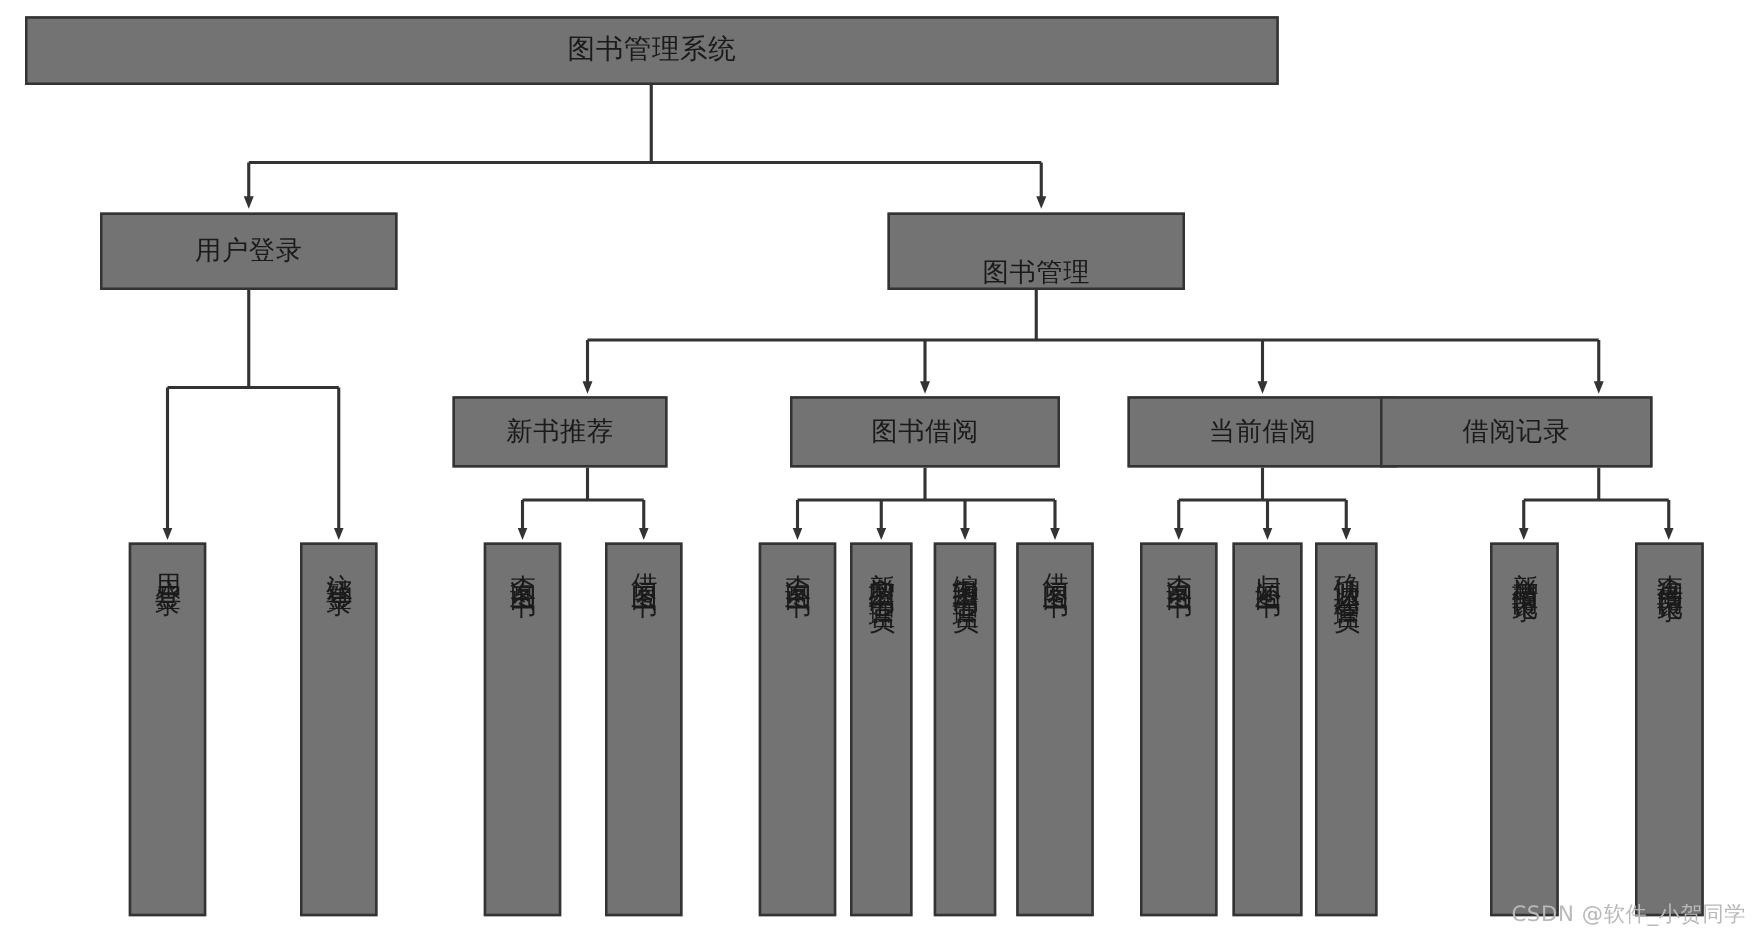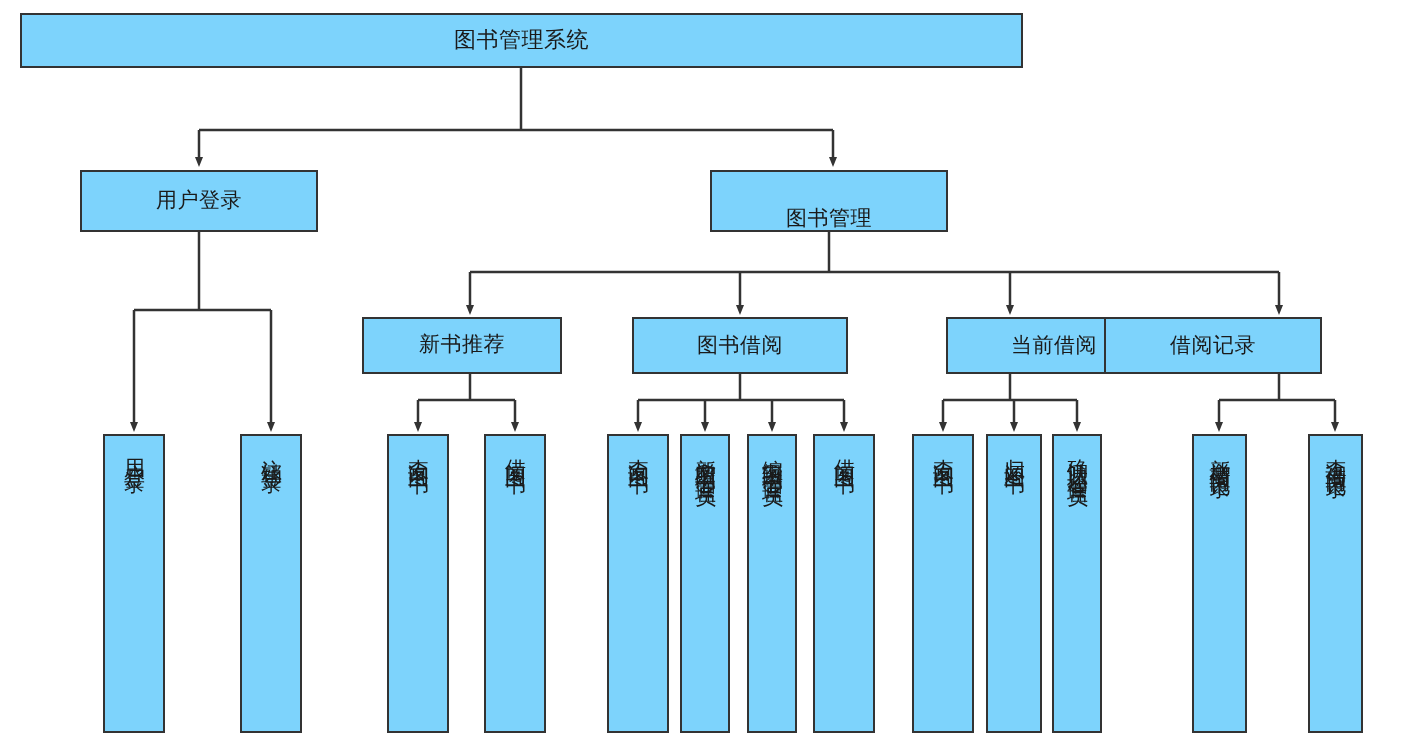--- a/index.html
+++ b/index.html
@@ -23,21 +23,21 @@
   #wires {
     position: absolute;
     left: 0; top: 0;
     width: 1405px;
     height: 747px;
     pointer-events: none;
   }
   
   .node {
     position: absolute;
-    background: #7dd3fc;
+    background: #737373;
     border: 2.5px solid #333333;
     display: flex;
     align-items: center;
     justify-content: center;
     color: #1a1a1a;
   }
   .node.horiz {
     font-size: 21px;
     letter-spacing: 0.5px;
     line-height: 1.1;
@@ -131,27 +131,27 @@
   <div id="nodes">
       <div class="node horiz root" style="left: 20px; top: 13px; width: 1003px; height: 55px;">
         <span class="hlabel">图书管理系统</span>
       </div>
       <div class="node horiz" style="left: 80px; top: 170px; width: 238px; height: 62px;">
         <span class="hlabel">用户登录</span>
       </div>
       <div class="node horiz" style="left: 710px; top: 170px; width: 238px; height: 62px; align-items: flex-end;">
         <span class="hlabel">图书管理</span>
       </div>
-      <div class="node horiz" style="left: 362px; top: 317px; width: 200px; height: 57px; font-family: Liberation Mono, monospace;">
+      <div class="node horiz" style="left: 362px; top: 317px; width: 172px; height: 57px;">
         <span class="hlabel">新书推荐</span>
       </div>
       <div class="node horiz" style="left: 632px; top: 317px; width: 216px; height: 57px; align-items: center;">
         <span class="hlabel">图书借阅</span>
       </div>
-      <div class="node horiz" style="left: 902px; top: 317px; width: 216px; height: 57px; margin-left: 44px;">
+      <div class="node horiz" style="left: 902px; top: 317px; width: 216px; height: 57px;">
         <span class="hlabel">当前借阅</span>
       </div>
       <div class="node horiz" style="left: 1104px; top: 317px; width: 218px; height: 57px;">
         <span class="hlabel">借阅记录</span>
       </div>
       <div class="node vert" style="left: 103px; top: 434px; width: 62px; height: 299px;">
         <span class="vlabel">用户登录</span>
       </div>
       <div class="node vert" style="left: 240px; top: 434px; width: 62px; height: 299px;">
         <span class="vlabel">注销登录</span>
@@ -184,13 +184,14 @@
         <span class="vlabel">确认归还（管理员）</span>
       </div>
       <div class="node vert tall" style="left: 1192px; top: 434px; width: 55px; height: 299px;">
         <span class="vlabel">新增借阅记录</span>
       </div>
       <div class="node vert tall" style="left: 1308px; top: 434px; width: 55px; height: 299px;">
         <span class="vlabel">查询借阅记录</span>
       </div>
     </div>
 
+  <div id="watermark">CSDN @软件_小贺同学</div>
 </div>
 
 </body></html>

